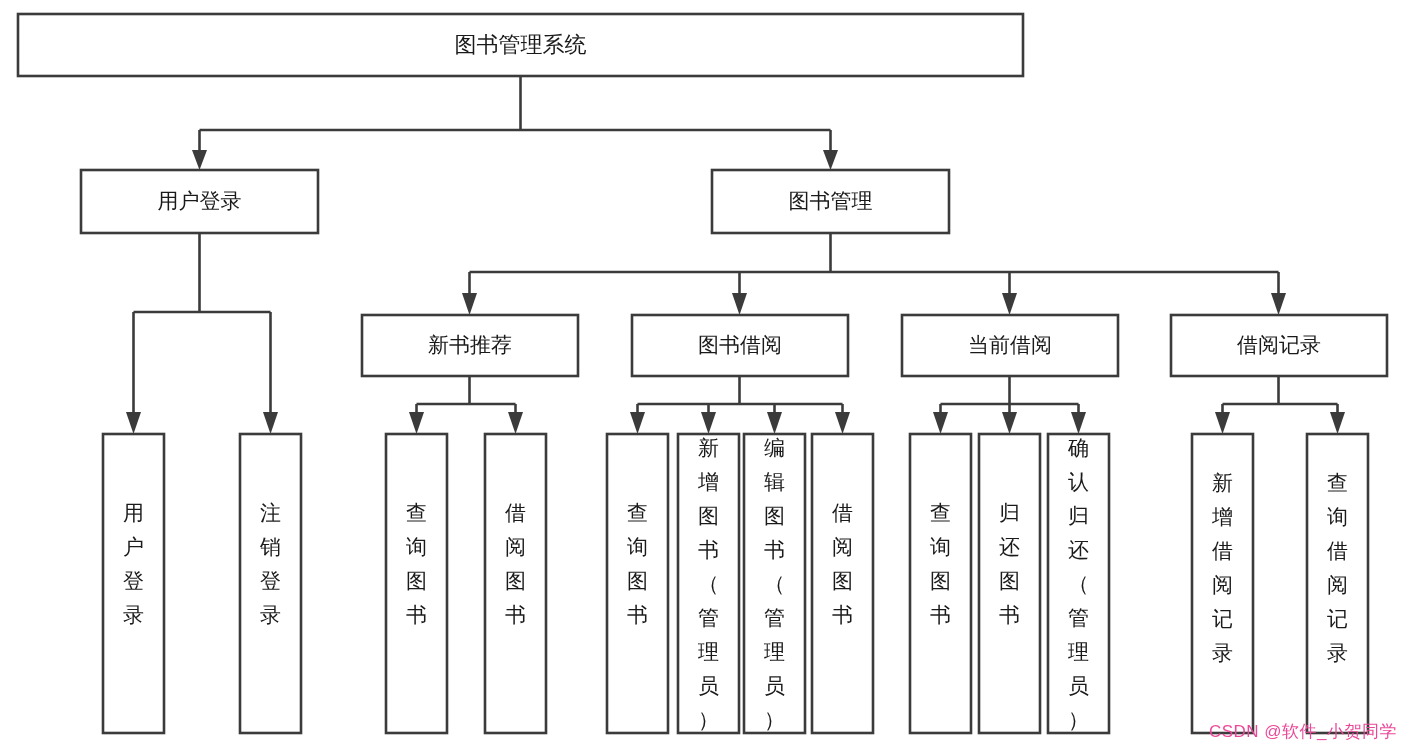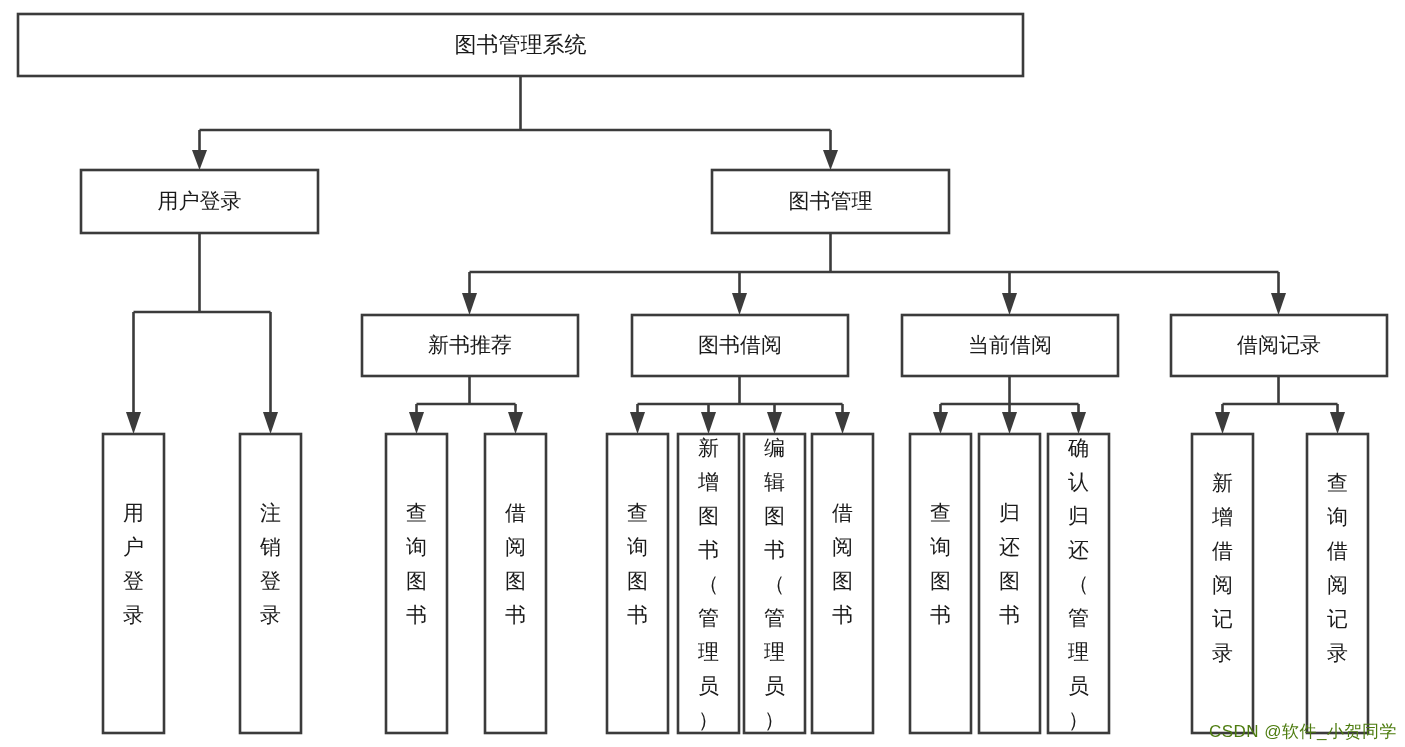--- a/index.html
+++ b/index.html
@@ -53,21 +53,21 @@
   .leaf-label {
     fill: #1a1a1a;
     font-family: "Liberation Sans", "DejaVu Sans", sans-serif;
     font-size: 21px;
     text-anchor: middle;
   }
   .watermark {
     position: absolute;
     right: 8px;
     bottom: 4px;
-    color: #4d7c0f;
+    color: #ec4899;
     font-size: 17px;
     font-family: "Liberation Sans", "DejaVu Sans", sans-serif;
     white-space: nowrap;
     letter-spacing: 0.5px;
     pointer-events: none;
   }
 </style>
 </head>
 <body>
 

